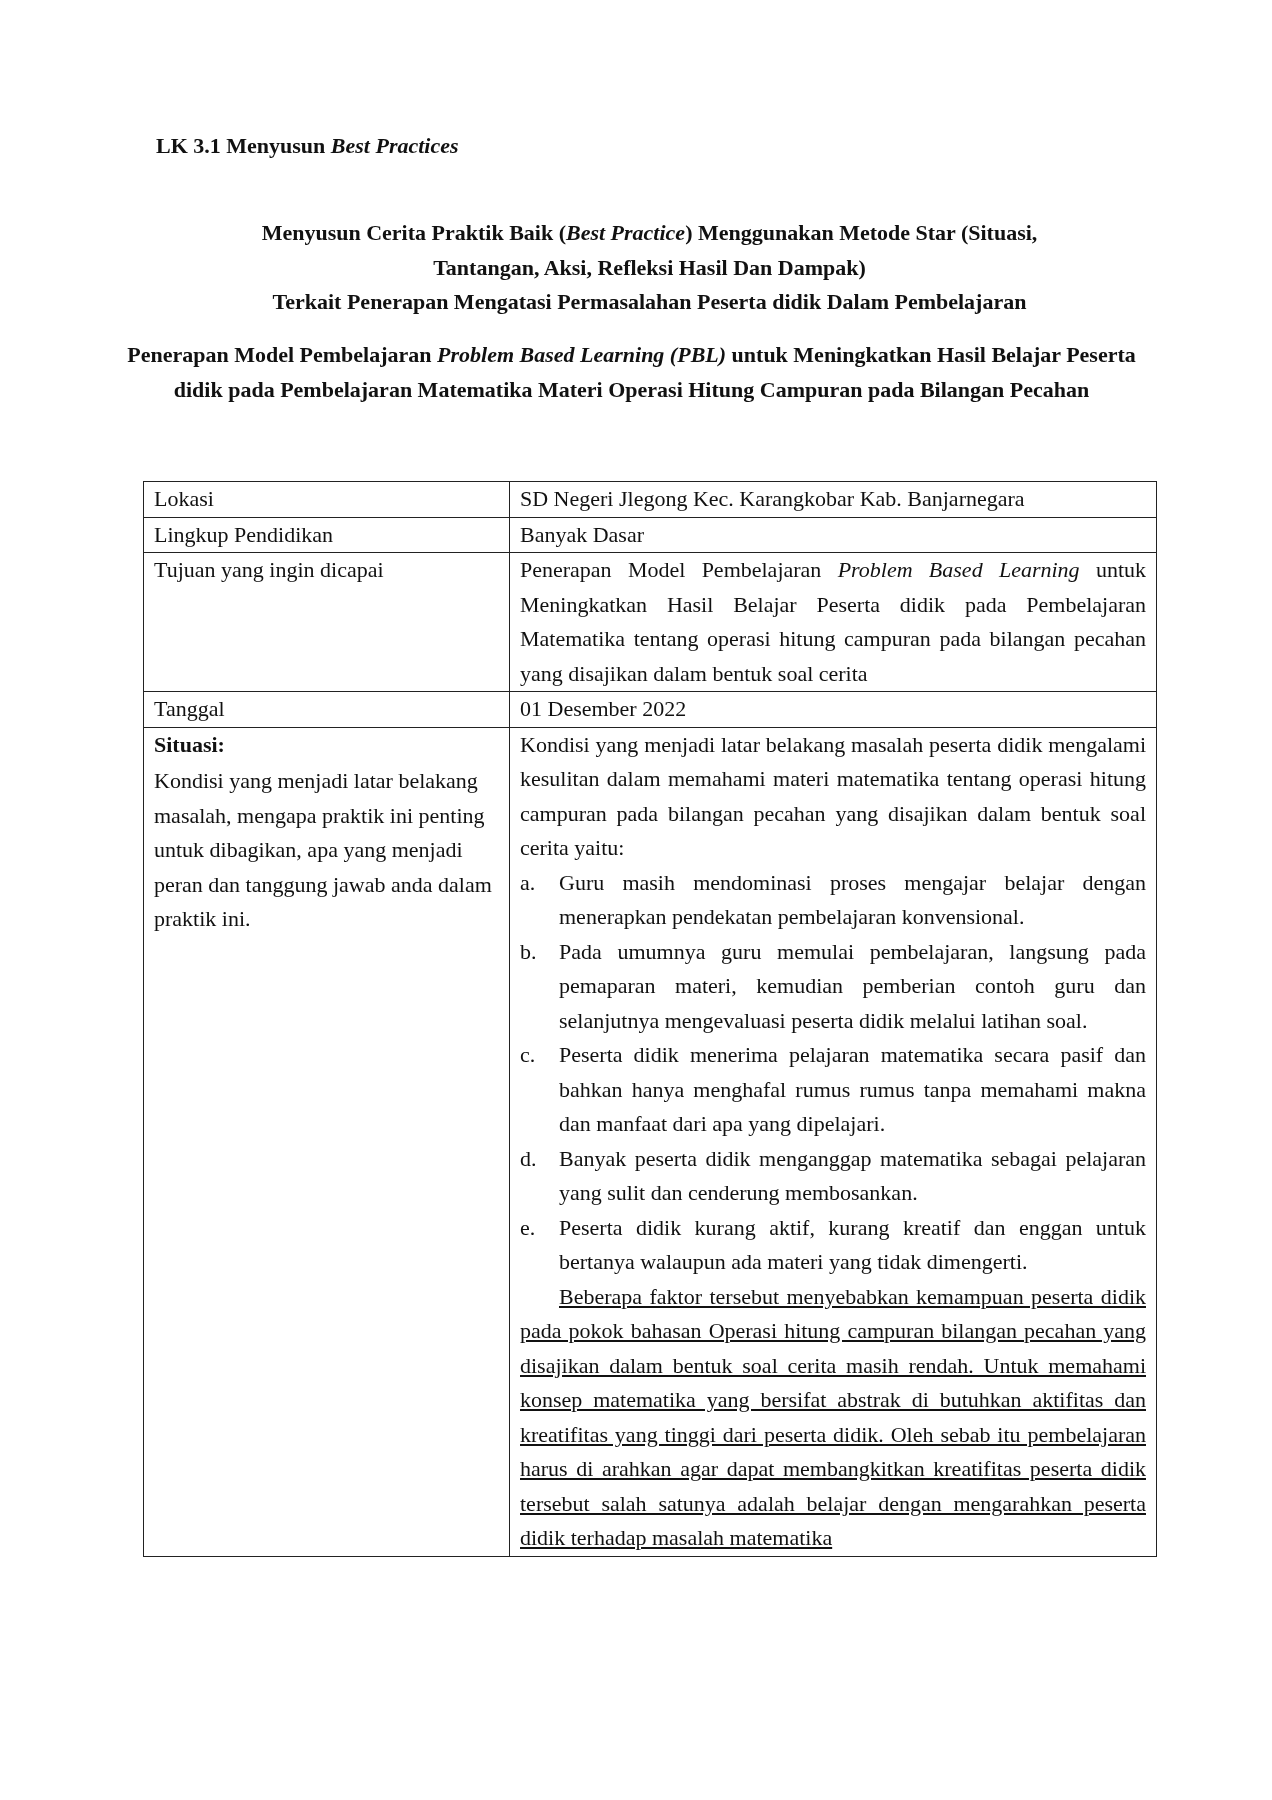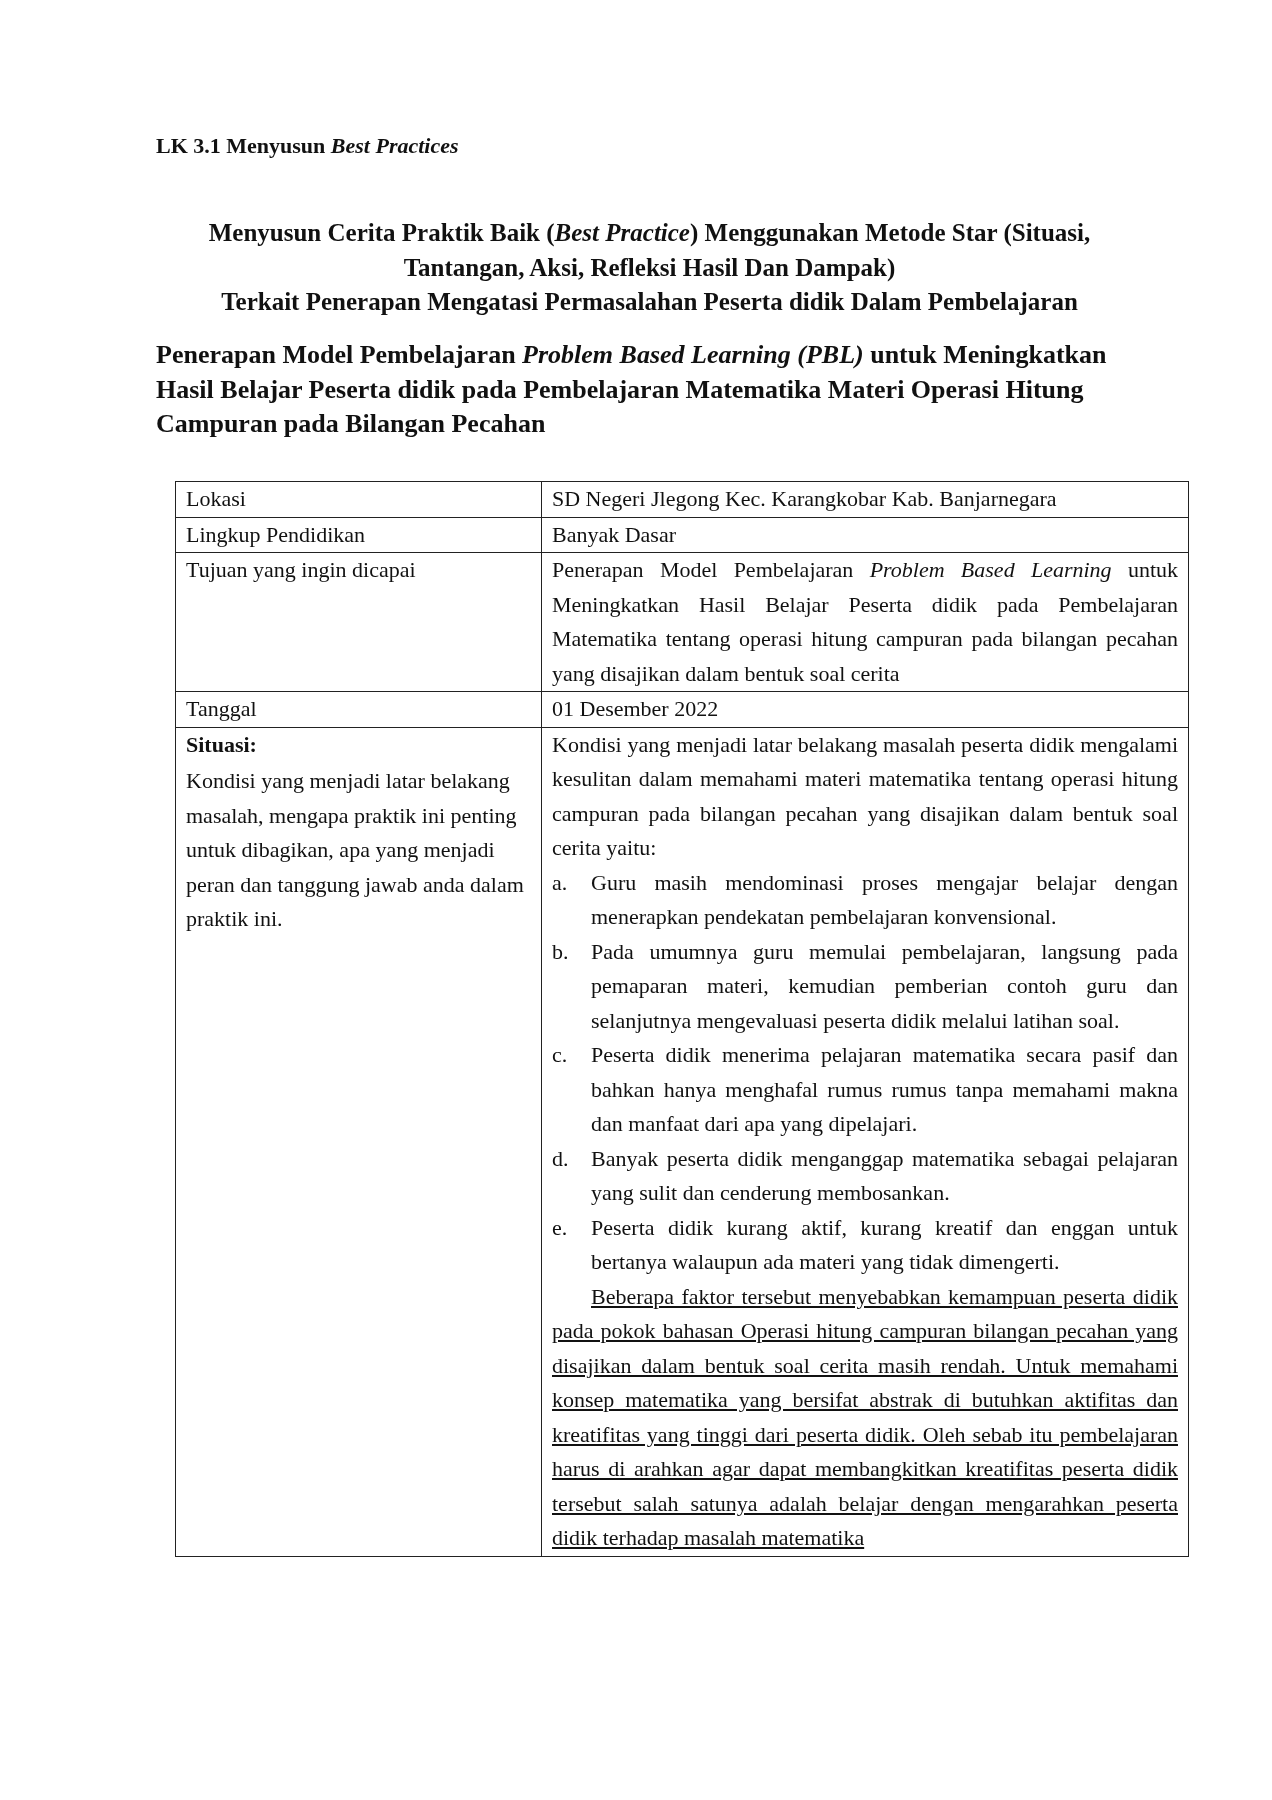--- a/index.html
+++ b/index.html
@@ -1,25 +1,25 @@
 <!DOCTYPE html>
 <html><head>
 <meta charset="utf-8">
 <style>
   html, body { margin:0; padding:0; background:#ffffff; }
   body { width:1272px; height:1800px; position:relative; overflow:hidden;
          font-family:"Liberation Serif", "DejaVu Serif", serif; color:#111; }
   .lk { position:absolute; left:156px; top:133px; font-size:22px; font-weight:bold; }
   .lk i { font-weight:bold; }
   .heading1 { position:absolute; left:143px; width:1013px; top:216px; text-align:center;
-              font-size:25px; font-weight:bold; line-height:34.5px; }
-  .heading2 { position:absolute; left:156px; width:1013px; top:338px; 
-              font-size:26px; font-weight:bold; line-height:34.5px; }
+              font-size:22px; font-weight:bold; line-height:34.5px; }
+  .heading2 { position:absolute; left:125px; width:1013px; top:338px; text-align:center;
+              font-size:22px; font-weight:bold; line-height:34.5px; }
   table.info { position:absolute; left:143px; top:481px; width:1014px; border-collapse:collapse;
-               font-size:22px; line-height:34.5px;margin-left:32px; }
+               font-size:22px; line-height:34.5px; }
   table.info td { border:1.5px solid #222; vertical-align:top; padding:0 10px; }
   table.info td.k { width:345px; }
   .just { text-align:justify; }
   .situasi-label { font-weight:bold; }
   .situasi-desc { margin-top:2px; line-height:34.5px; }
   ol.items { list-style:none; margin:0; padding:0; }
   ol.items li { display:flex; text-align:justify; }
   ol.items li .mk { width:39px; flex:0 0 39px; }
   ol.items li .tx { flex:1; text-align:justify; }
   .para { text-indent:39px; text-align:justify;text-decoration:underline; }

